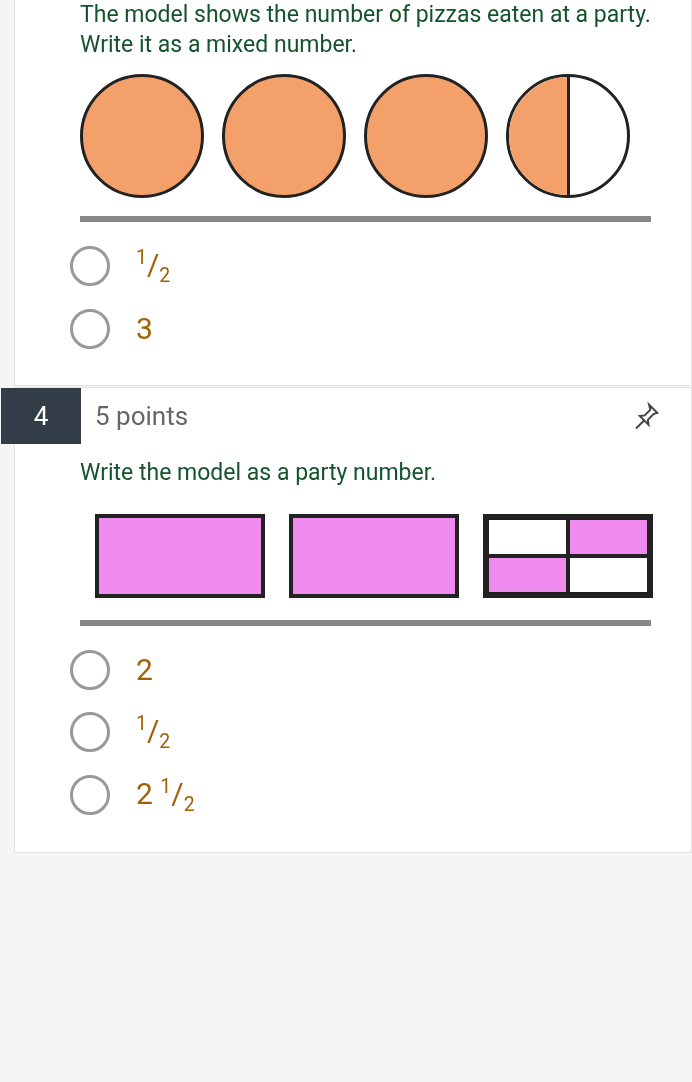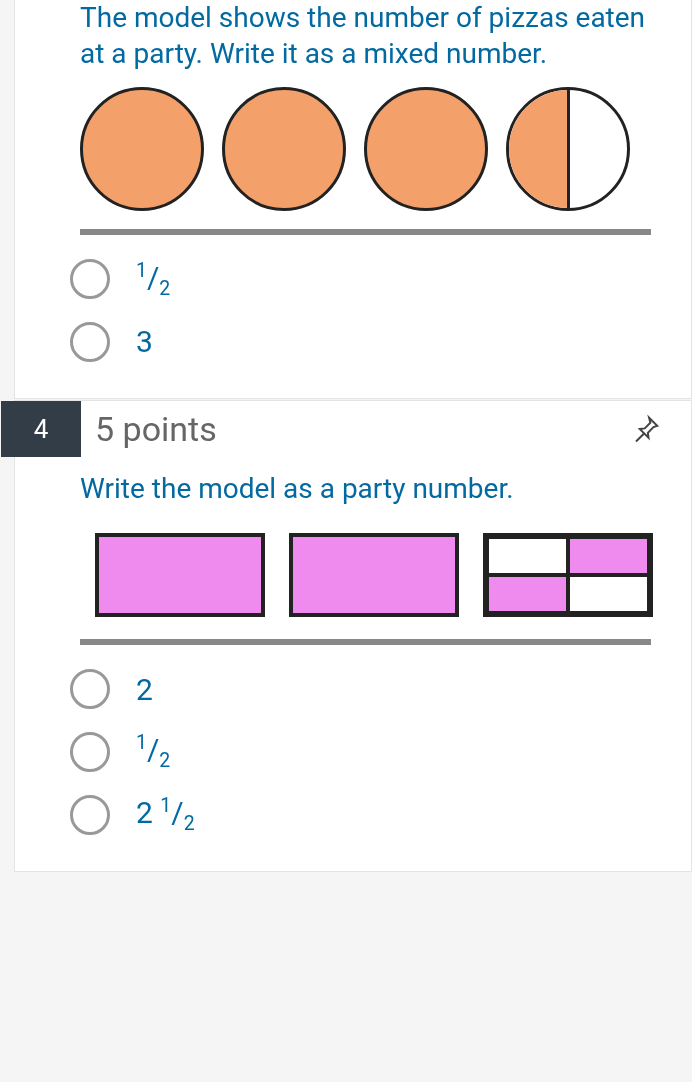--- a/index.html
+++ b/index.html
@@ -20,45 +20,45 @@
     position: relative;
   }
   .card2 {
     background: #fff;
     margin: 1px 0 22px 14px;
     border: 1px solid #e3e3e3;
     padding-bottom: 36px;
     position: relative;
   }
   .q-text {
-    font-size: 28px;
+    font-size: 23px;
     line-height: 1.3;
     padding: 0 30px 0 65px;
-    color: #0369a1;
+    color: #14532d;
   }
   .q-num-wrap {
     display: flex;
     align-items: center;
     gap: 14px;
     margin-left: -14px;
     padding-right: 24px;
   }
   .q-num {
     width: 80px;
     height: 56px;
     background: #333d47;
     color: #fff;
     display: flex;
     align-items: center;
     justify-content: center;
     font-size: 26px;
   }
   .points {
     color: #666;
-    font-size: 34px;
+    font-size: 26px;
     font-weight: 400;
   }
   .pin {
     margin-left: auto;
     margin-right: 6px;
     color: #444;
   }
   .pin svg { width: 30px; height: 30px; display:block; }
 
   
@@ -121,21 +121,21 @@
   .radio {
     width: 40px;
     height: 40px;
     border: 3px solid #999;
     border-radius: 50%;
     flex: 0 0 auto;
     background: #fff;
   }
   .opt-label {
     font-size: 30px;
-    color: #0369a1;
+    color: #a16207;
   }
   .opt-label sup { font-size: 0.65em; vertical-align: super; }
   .opt-label sub { font-size: 0.65em; vertical-align: sub; }
 
   
   .rects {
     display: flex;
     gap: 24px;
     padding: 26px 0 22px 80px;
     align-items: center;

